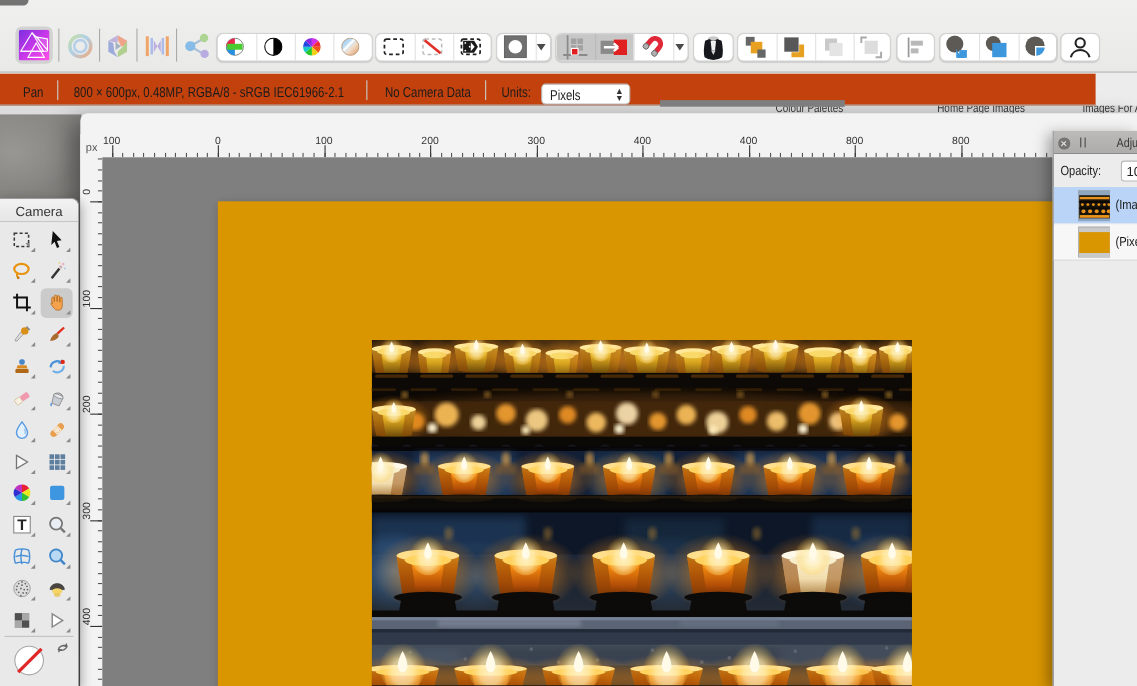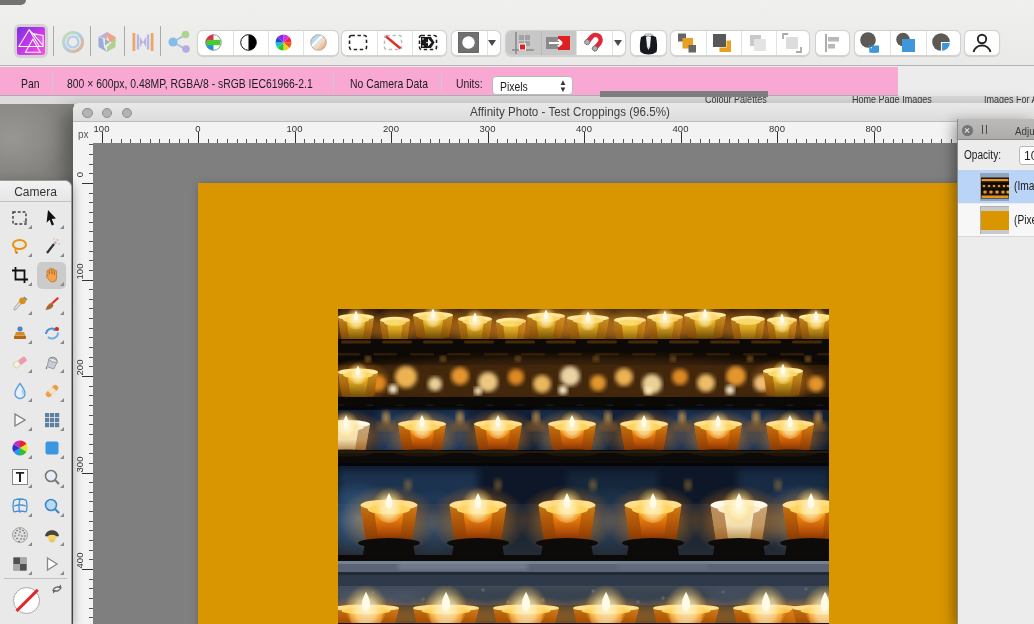--- a/index.html
+++ b/index.html
@@ -10,21 +10,21 @@
 #corner { left:0; top:0; width:26px; height:5px; background:#4a4a4a; border-radius:0 0 10px 0; opacity:0.75; }
 .sep { position:absolute; top:26px; width:1px; height:30px; background:#aaa; }
 .grp { position:absolute; top:30px; height:26px; background:#fff; border:1px solid #d2d2d2; border-radius:6px; box-shadow:0 0.5px 1px rgba(0,0,0,0.12); }
 .cellsep { position:absolute; top:0; width:1px; height:24px; background:#e2e2e2; }
 .ci { position:absolute; } 
 .ci > svg, .ci > div { display:block; }
 .press { position:absolute; background:#c7c7c7; }
 .dar { position:absolute; width:0; height:0; border-left:4.5px solid transparent; border-right:4.5px solid transparent; border-top:6px solid #4a4a4a; }
 
 
-#ctx { left:0; top:67px; width:898px; height:29px; background:#f9a8d4; border-bottom:1px solid #adadad; font-size:13px; color:#1c1c1c; }
+#ctx { left:0; top:67px; width:996px; height:29px; background:#c2410c; border-bottom:1px solid #adadad; font-size:13px; color:#1c1c1c; }
 #ctx .t { position:absolute; top:9px; white-space:nowrap; transform:scaleX(0.8); transform-origin:0 50%; }
 #ctx .s { position:absolute; top:6px; width:1px; height:18px; background:#ccc; }
 #dd { position:absolute; left:492px; top:9px; width:81px; height:19px; background:#fff; border:1px solid #bbb; border-radius:4px; }
 #dd .lbl { position:absolute; left:7px; top:2px; font-size:13px; transform:scaleX(0.8); transform-origin:0 50%; }
 #dd .ar { position:absolute; right:5px; top:2px; font-size:8px; color:#333; line-height:7px; letter-spacing:0; }
 
 
 #strip { left:0; top:96px; width:1034px; height:8px; background:#dcdcdc; overflow:hidden; }
 #darkbar { left:600px; top:91px; width:168px; height:6px; background:#7e7e7e; z-index:30; }
 #strip .tab { position:absolute; top:-3px; font-size:11px; color:#3a3a3a; white-space:nowrap; transform:scaleX(0.82); transform-origin:0 50%; }
@@ -83,26 +83,20 @@
 
 <div class="abs" id="desktop"></div>
 <div class="abs" id="strip">
   <span class="tab" style="left:705px">Colour Palettes</span>
   <span class="tab" style="left:852px">Home Page Images</span>
   <span class="tab" style="left:984px">Images For Art</span>
 </div>
 <div class="abs" id="darkbar"></div>
 
 <div class="abs" id="win">
-  <div id="titlebar">
-    <div class="tl" style="left:9px"></div>
-    <div class="tl" style="left:28.5px"></div>
-    <div class="tl" style="left:48.5px"></div>
-    <div id="title">Affinity Photo - Test Croppings (96.5%)</div>
-  </div>
   <div id="rcorner">
         <span style="position:absolute;left:5px;top:7px">px</span>
       </div>
   <div id="hruler">
         <i style="left:8.5px"></i>
         <i style="left:18.1px"></i>
         <i style="left:27.8px"></i>
         <i style="left:37.4px"></i>
         <i style="left:47.1px"></i>
         <i style="left:56.7px"></i>

